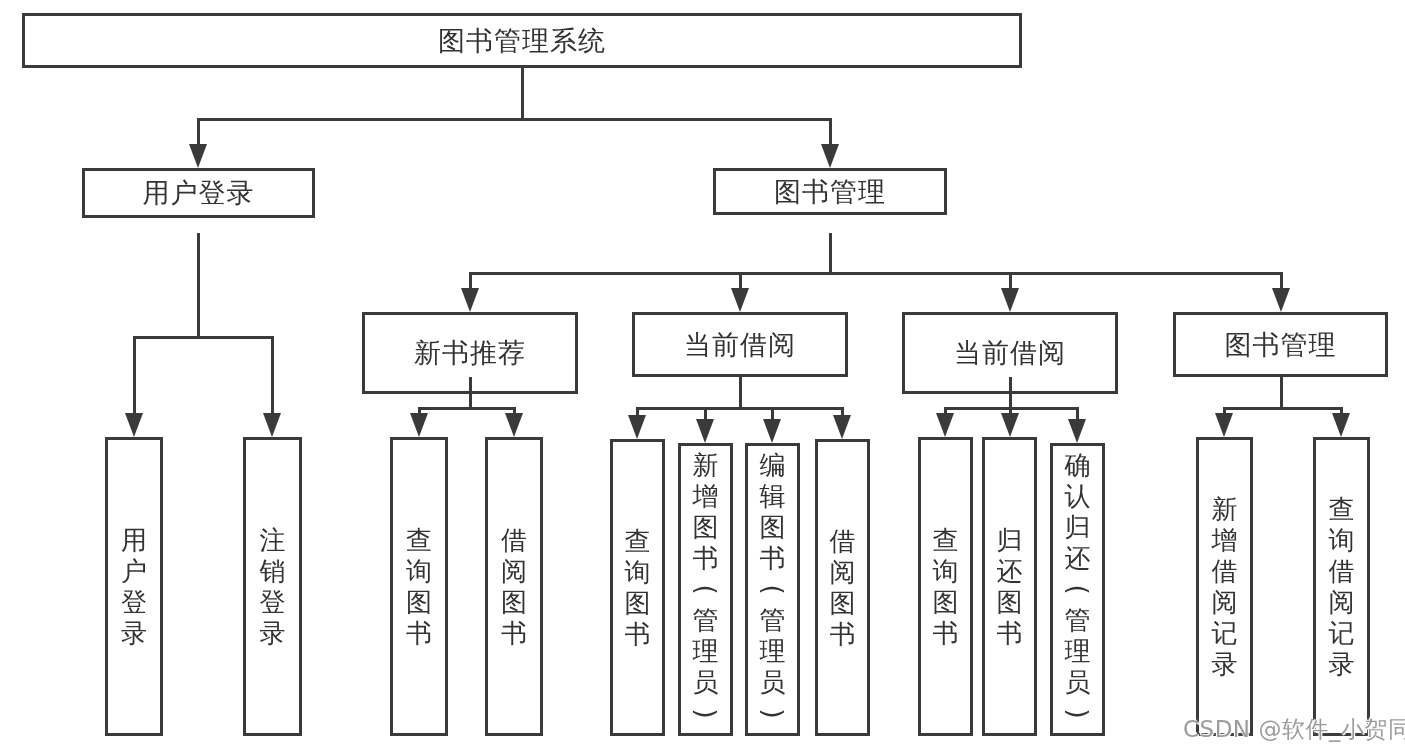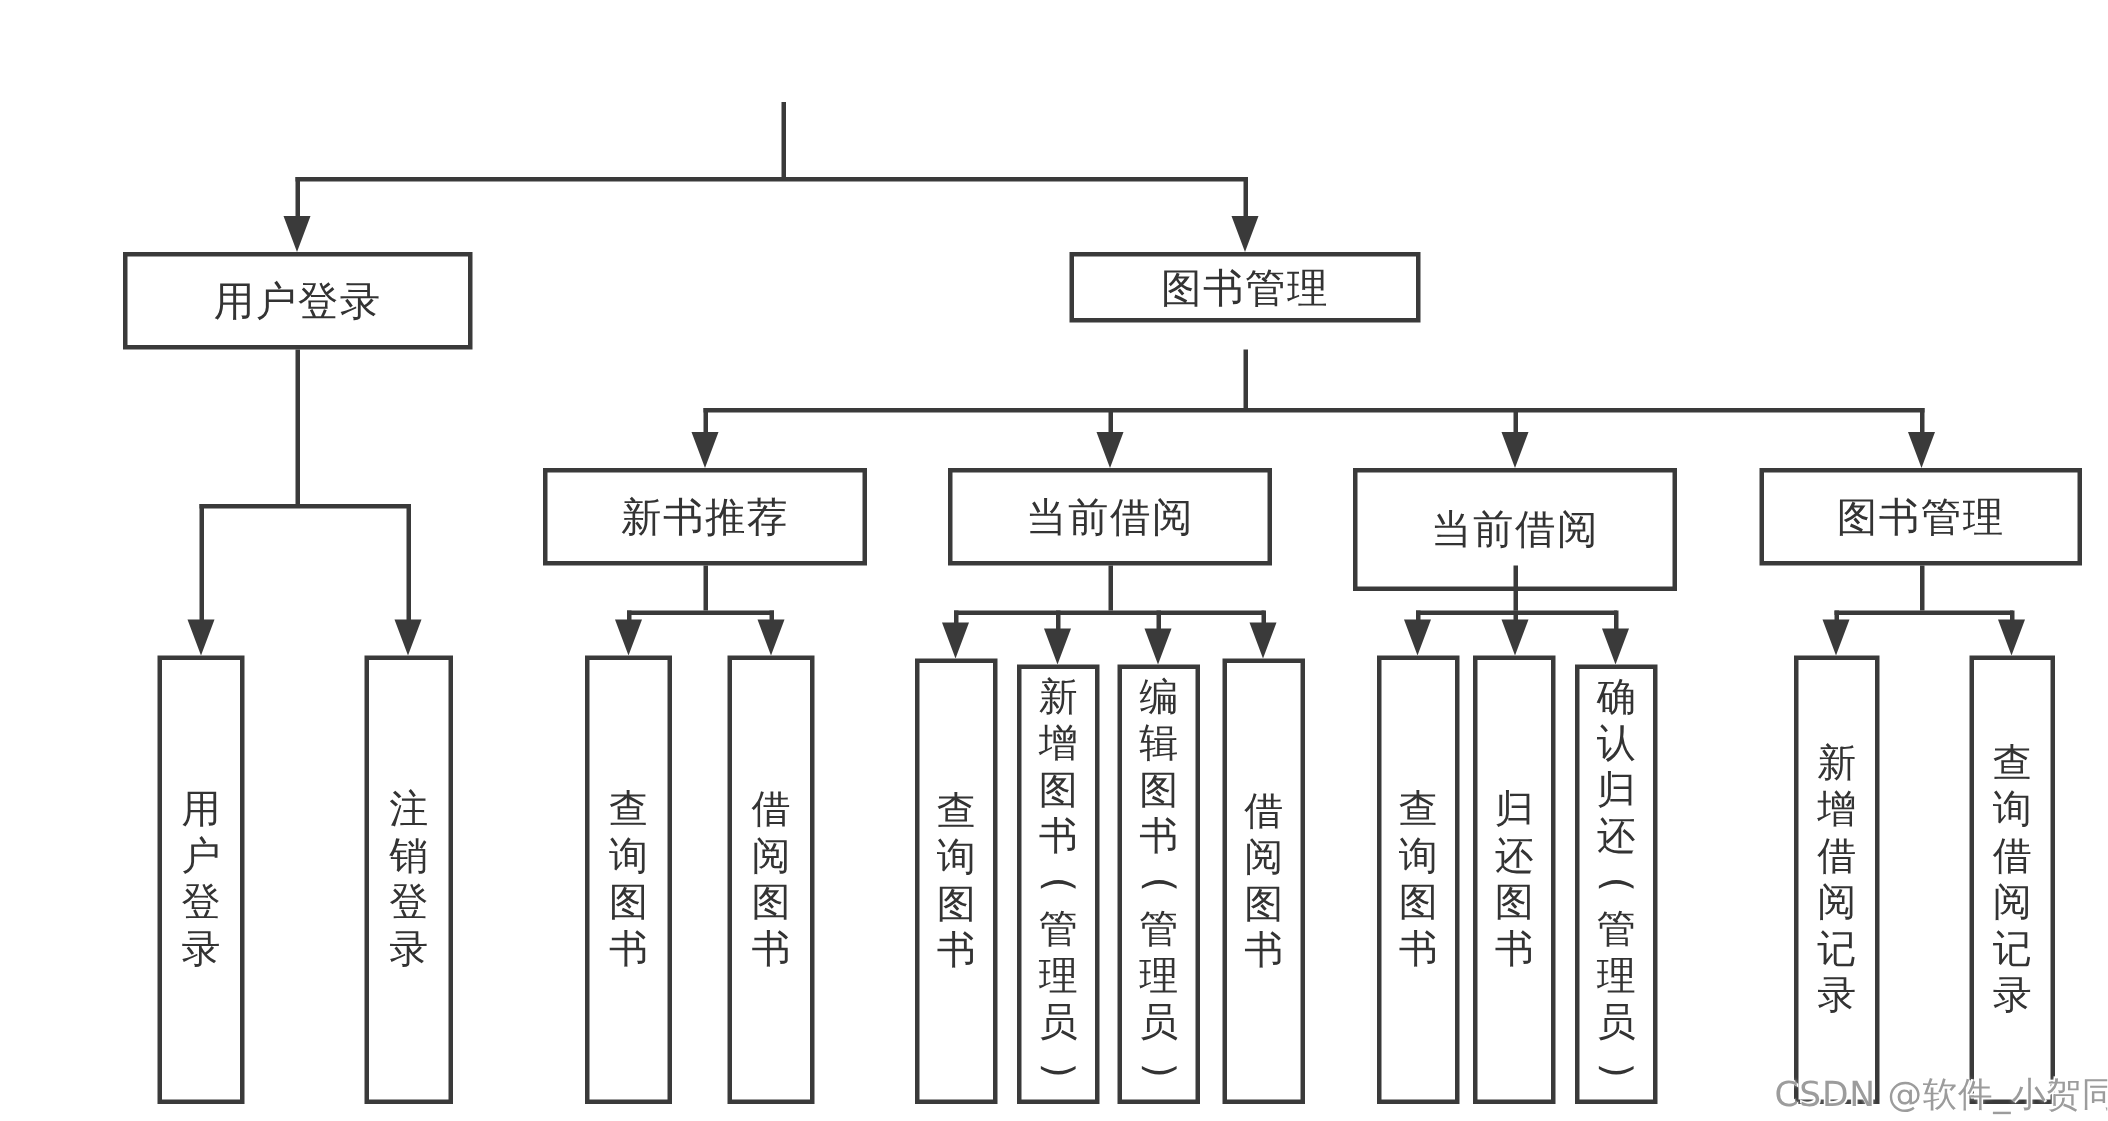--- a/index.html
+++ b/index.html
@@ -34,50 +34,51 @@
     position:absolute;left:1183px;top:714px;font-size:23px;color:var(--watermark);
     white-space:nowrap;letter-spacing:0.5px;
     text-shadow:-1px -1px 0 #fff,1px 1px 0 #fff,0 0 3px #fff;
   }
 </style>
 </head>
 <body>
 
 <div class="canvas">
 
+  <div class="hbox" style="left:22px;top:13px;width:1000px;height:55px">图书管理系统</div>
 
   <div class="vline" style="left:521px;top:68px;height:50px"></div>
   <div class="hline" style="left:197px;top:118px;width:635px"></div>
   <div class="vline" style="left:197px;top:118px;height:30px"></div>
   <div class="ah" style="left:189px;top:144px"></div>
   <div class="vline" style="left:829px;top:118px;height:30px"></div>
   <div class="ah" style="left:821px;top:144px"></div>
 
-  <div class="hbox" style="left:82px;top:168px;width:233px;height:65px">用户登录</div>
+  <div class="hbox" style="left:82px;top:168px;width:233px;height:50px">用户登录</div>
   <div class="hbox" style="left:713px;top:168px;width:234px;height:47px">图书管理</div>
 
   <div class="vline" style="left:197px;top:233px;height:103px"></div>
   <div class="hline" style="left:133px;top:336px;width:141px"></div>
   <div class="vline" style="left:133px;top:336px;height:79px"></div>
   <div class="ah" style="left:125px;top:413px"></div>
   <div class="vline" style="left:271px;top:336px;height:79px"></div>
   <div class="ah" style="left:263px;top:413px"></div>
 
   <div class="vline" style="left:829px;top:233px;height:39px"></div>
   <div class="hline" style="left:469px;top:272px;width:814px"></div>
   <div class="vline" style="left:469px;top:272px;height:18px"></div>
   <div class="ah" style="left:461px;top:288px"></div>
   <div class="vline" style="left:739px;top:272px;height:18px"></div>
   <div class="ah" style="left:731px;top:288px"></div>
   <div class="vline" style="left:1009px;top:272px;height:18px"></div>
   <div class="ah" style="left:1001px;top:288px"></div>
   <div class="vline" style="left:1280px;top:272px;height:18px"></div>
   <div class="ah" style="left:1272px;top:288px"></div>
 
-  <div class="hbox" style="left:362px;top:312px;width:216px;height:65px">新书推荐</div>
+  <div class="hbox" style="left:362px;top:312px;width:216px;height:82px">新书推荐</div>
   <div class="hbox" style="left:632px;top:312px;width:216px;height:65px">当前借阅</div>
   <div class="hbox" style="left:902px;top:312px;width:216px;height:82px">当前借阅</div>
   <div class="hbox" style="left:1173px;top:312px;width:215px;height:65px">图书管理</div>
 
   <div class="vline" style="left:469px;top:377px;height:30px"></div>
   <div class="hline" style="left:418px;top:407px;width:98px"></div>
   <div class="vline" style="left:418px;top:407px;height:8px"></div>
   <div class="ah" style="left:410px;top:413px"></div>
   <div class="vline" style="left:513px;top:407px;height:8px"></div>
   <div class="ah" style="left:505px;top:413px"></div>

